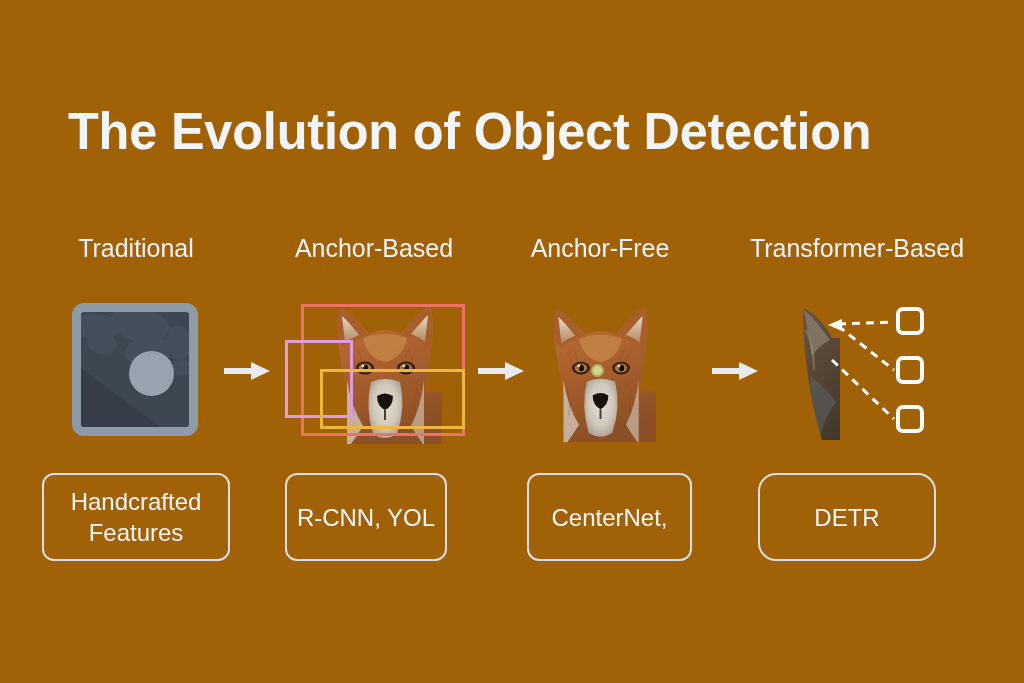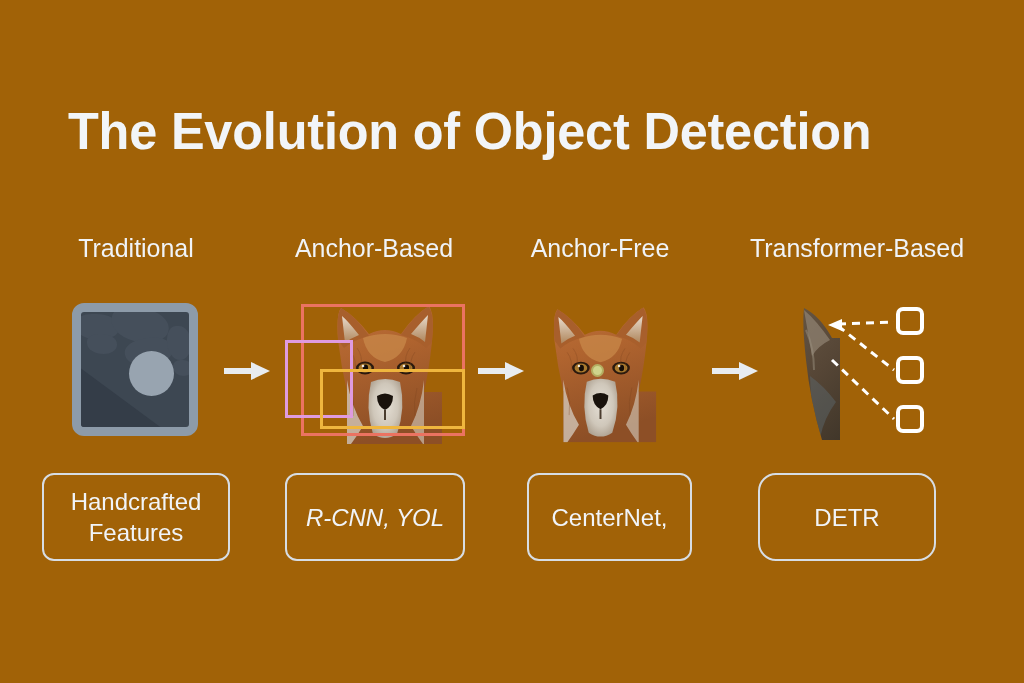--- a/index.html
+++ b/index.html
@@ -164,21 +164,21 @@
     font-size: 24px;
     line-height: 31px;
     text-align: center;
     display: flex;
     align-items: center;
     justify-content: center;
     white-space: nowrap;
     overflow: visible;
   }
   #lbl0 { left:  42px; width: 188px; }
-  #lbl1 { left: 285px; width: 180px; font-style: italic; }
+  #lbl1 { left: 285px; width: 162px; }
   #lbl2 { left: 527px; width: 165px; }
   #lbl3 { left: 758px; width: 178px; border-radius: 18px; }
   .label-text { display: block; }
 </style>
 </head>
 <body>
 
 <div id="stage">
 
   <div id="title">The Evolution of Object Detection</div>

